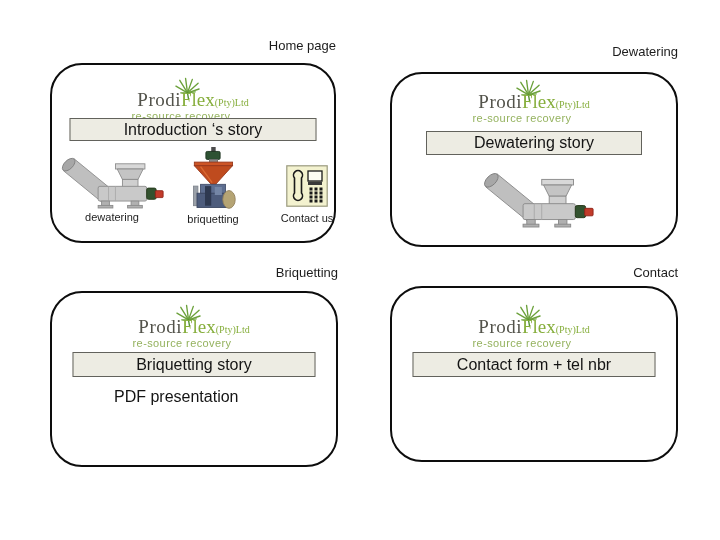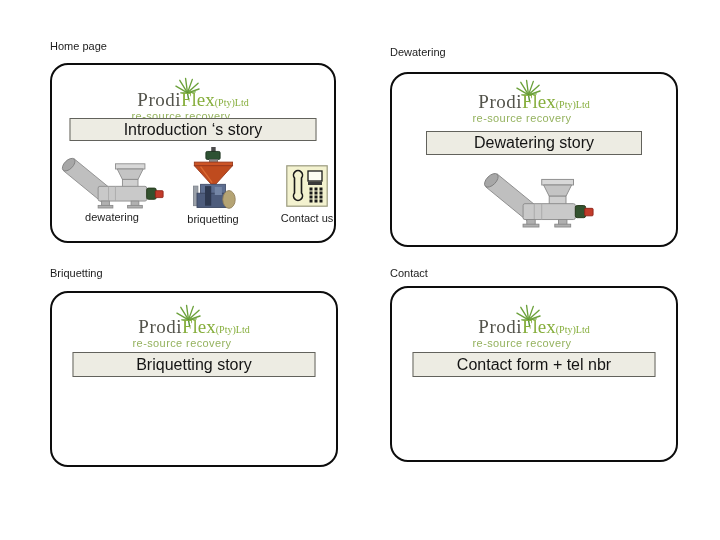--- a/index.html
+++ b/index.html
@@ -1,24 +1,24 @@
 <!DOCTYPE html>
 <html><head>
 <meta charset="utf-8">
 <style>
   html,body{margin:0;padding:0}
   body{
     width:720px;height:540px;background:#ffffff;position:relative;overflow:hidden;
     font-family:"Liberation Sans",sans-serif;
   }
   .page-title{
-    position:absolute;text-align:left;font-size:11px;line-height:20px;color:#1c1c1c;
+    position:absolute;text-align:right;font-size:13px;line-height:20px;color:#1c1c1c;
   }
   .card{
-    position:absolute;background:#ffffff;border:2.5px solid #0d0d0d;border-radius:18px;
+    position:absolute;background:#ffffff;border:2.5px solid #0d0d0d;border-radius:32px;
     box-sizing:border-box;
   }
   
   .logo{position:absolute;left:50%;transform:translateX(-50%);width:170px;text-align:center}
   .burst{position:absolute;top:0;left:66px;width:27px;height:24px}
   .logo-line{
     position:relative;margin-top:13px;line-height:1;white-space:nowrap;
     font-family:"Liberation Serif",serif;
   }
   .brand-a{font-size:19px;color:#53534b;letter-spacing:.5px}
@@ -169,20 +169,21 @@
   <div class="logo" style="top:11px">
     <svg class="burst" viewBox="0 0 28 24">
         <use href="#g-burst"></use>
       </svg>
     <div class="logo-line"><span class="brand-a">Prodi</span><span class="brand-b">Flex</span><span class="brand-c">(Pty)Ltd</span></div>
     <div class="tagline">re-source recovery</div>
   </div>
 
   <div class="story-btn" role="button" style="top:59px;width:243px;height:25px">Briquetting story</div>
 
+  <div class="note" style="left:62px;top:95px">PDF presentation</div>
 </div>
 
 <div class="page-title" style="left:390px;top:263px;width:288px">Contact</div>
 
 <div class="card" style="left:390px;top:286px;width:288px;height:176px">
 
   <div class="logo" style="top:16px">
     <svg class="burst" viewBox="0 0 28 24">
         <use href="#g-burst"></use>
       </svg>

